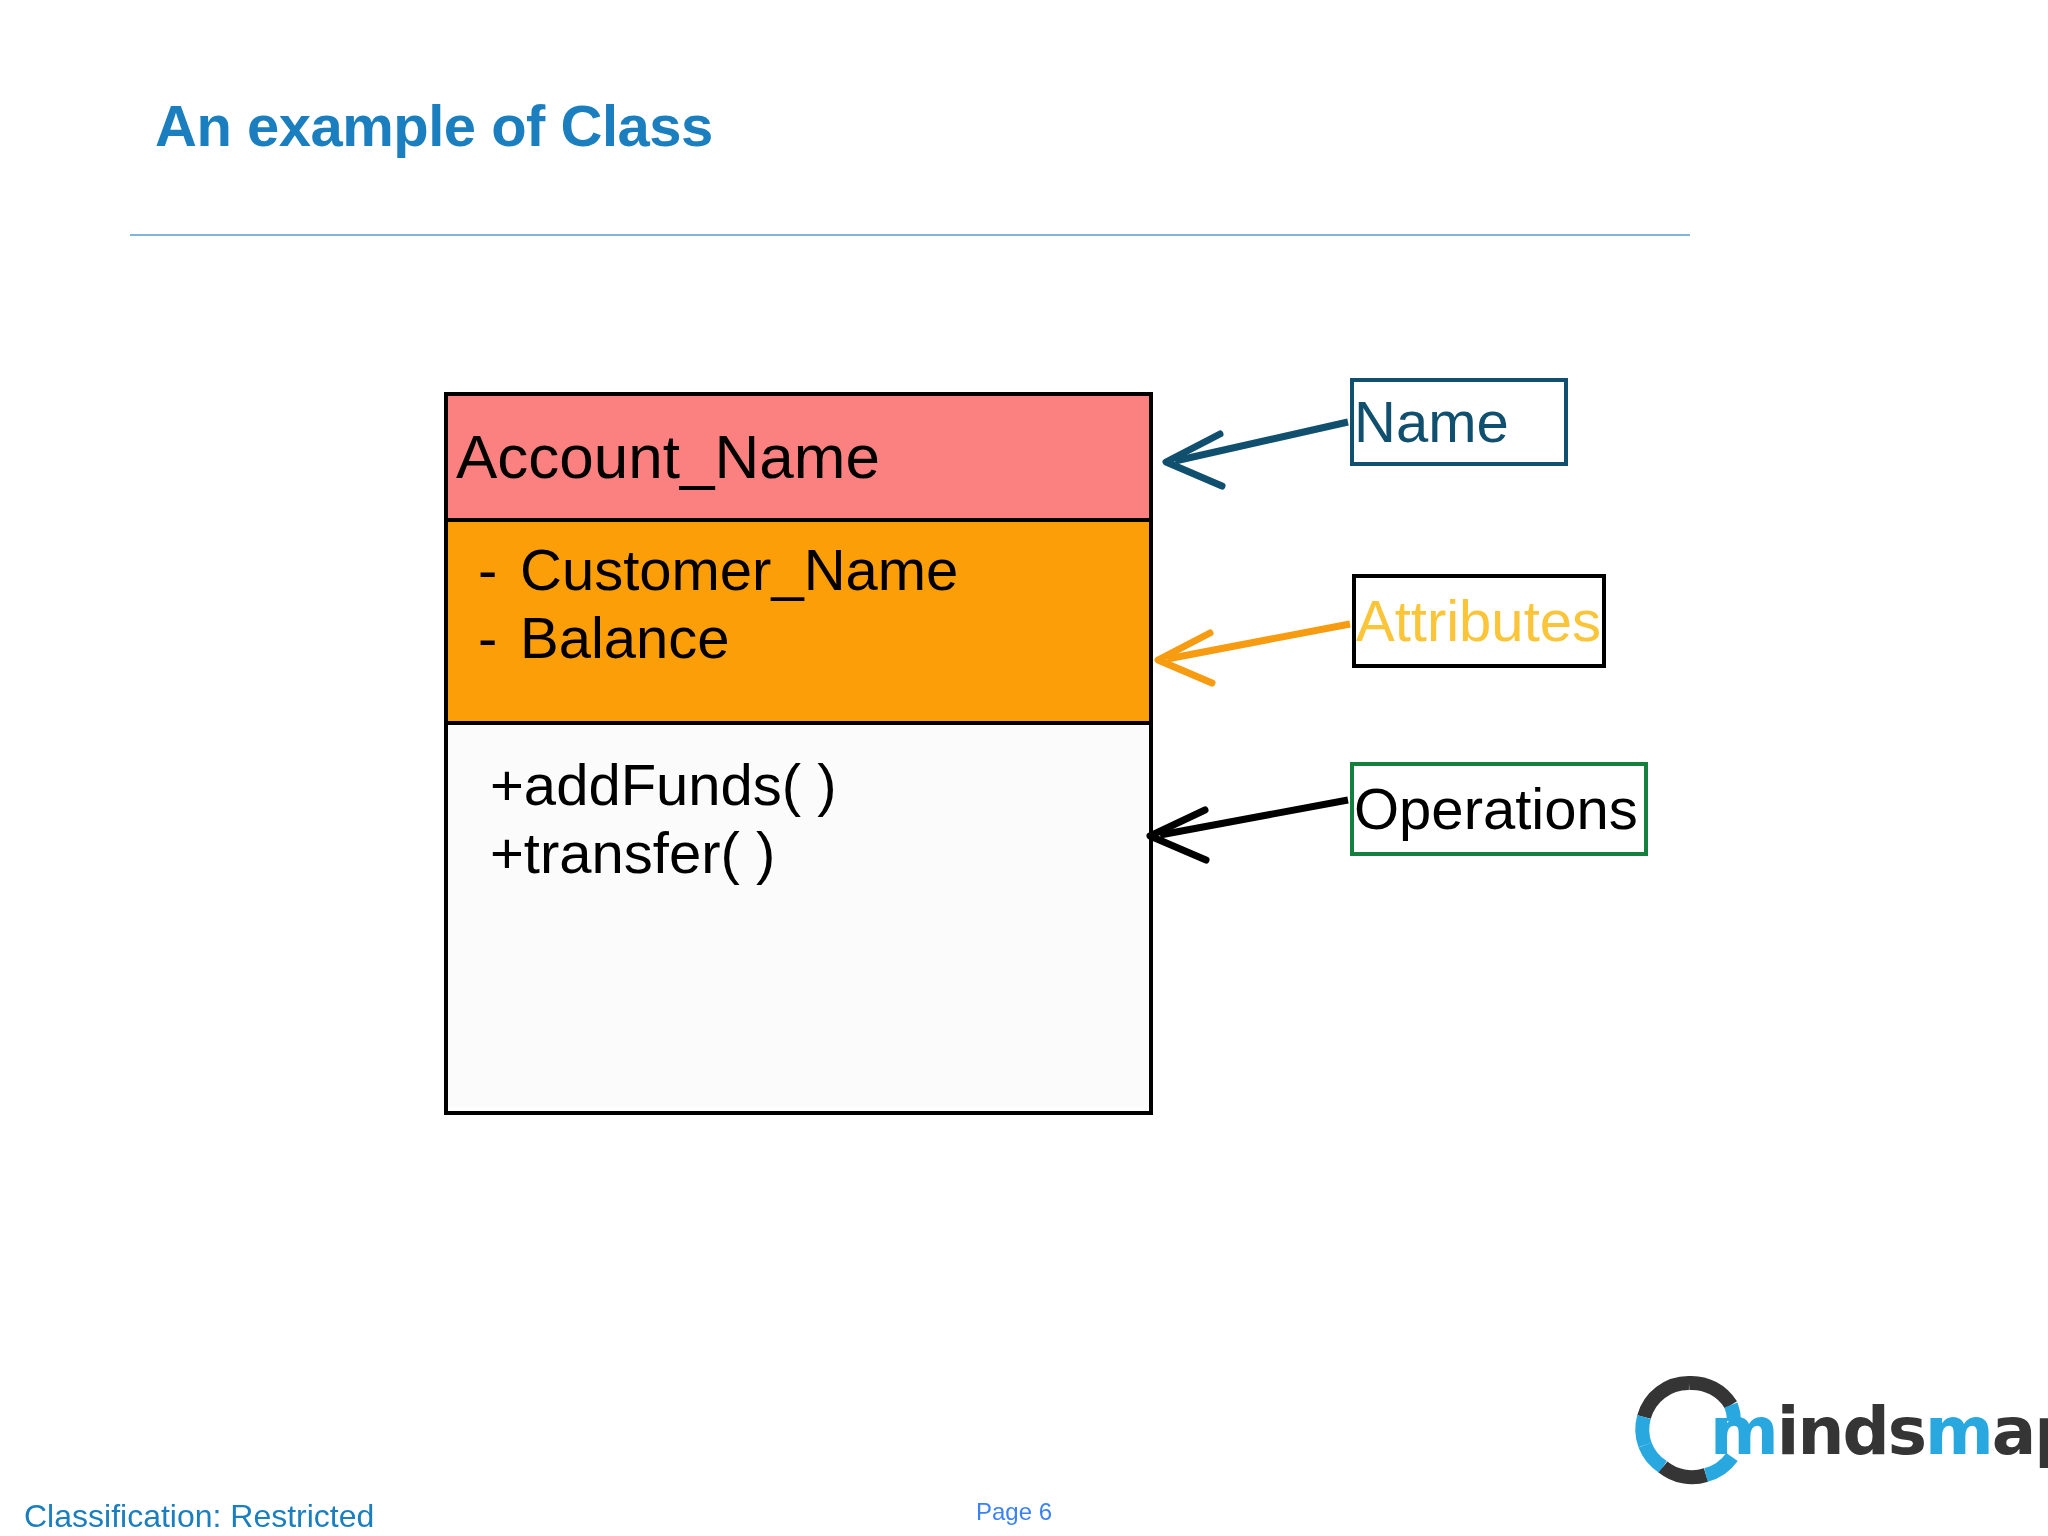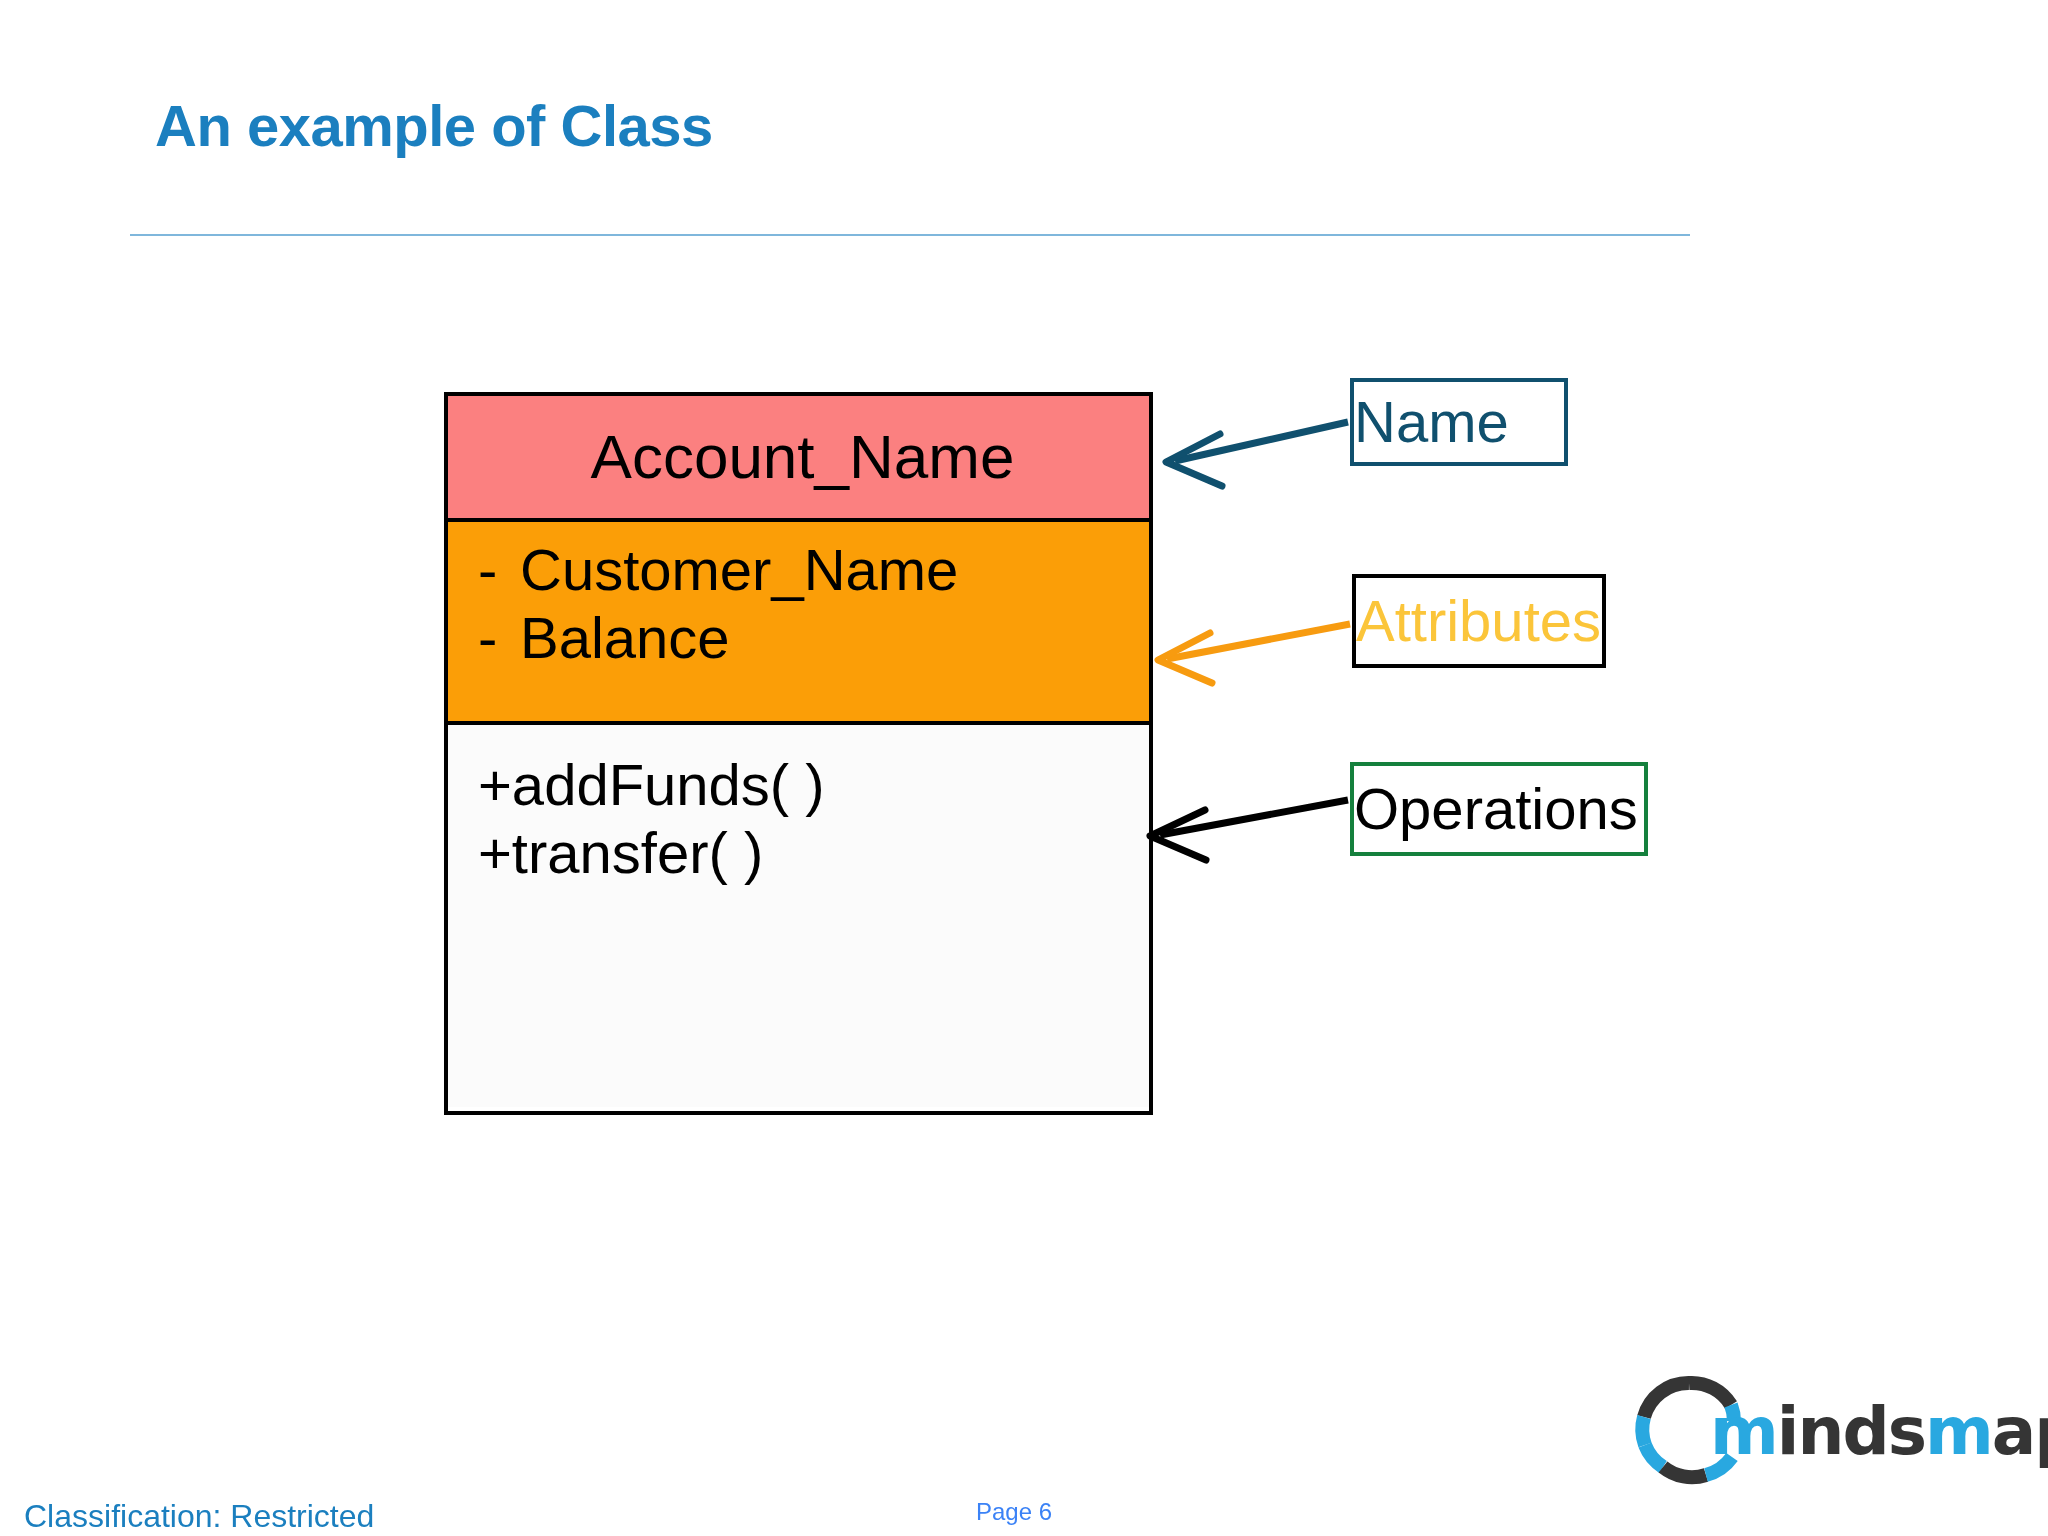--- a/index.html
+++ b/index.html
@@ -51,21 +51,21 @@
     background: #ffffff;
   }
   #class-name-compartment {
     position: relative;
     height: 126px;
     background: #FB8080;
     border-bottom: 4px solid #000000;
     box-sizing: border-box;
     display: flex;
     align-items: center;
-    justify-content: center;
+    justify-content: flex-start;
   }
   #class-name-text {
     font-size: 62px;
     color: #000000;
     line-height: 1;
     padding-left: 8px;
   }
   #class-attributes-compartment {
     position: relative;
     height: 203px;
@@ -83,21 +83,21 @@
   }
   .attr-sign {
     width: 42px;
     flex: 0 0 42px;
   }
   #class-operations-compartment {
     position: relative;
     height: 382px;
     background: #FBFBFB;
     box-sizing: border-box;
-    padding: 26px 0 0 30px;
+    padding: 26px 0 0 42px;
   }
   .op-row {
     font-size: 58px;
     color: #000000;
     line-height: 1.17;
     white-space: nowrap;
   }
 
   
   .callout {

